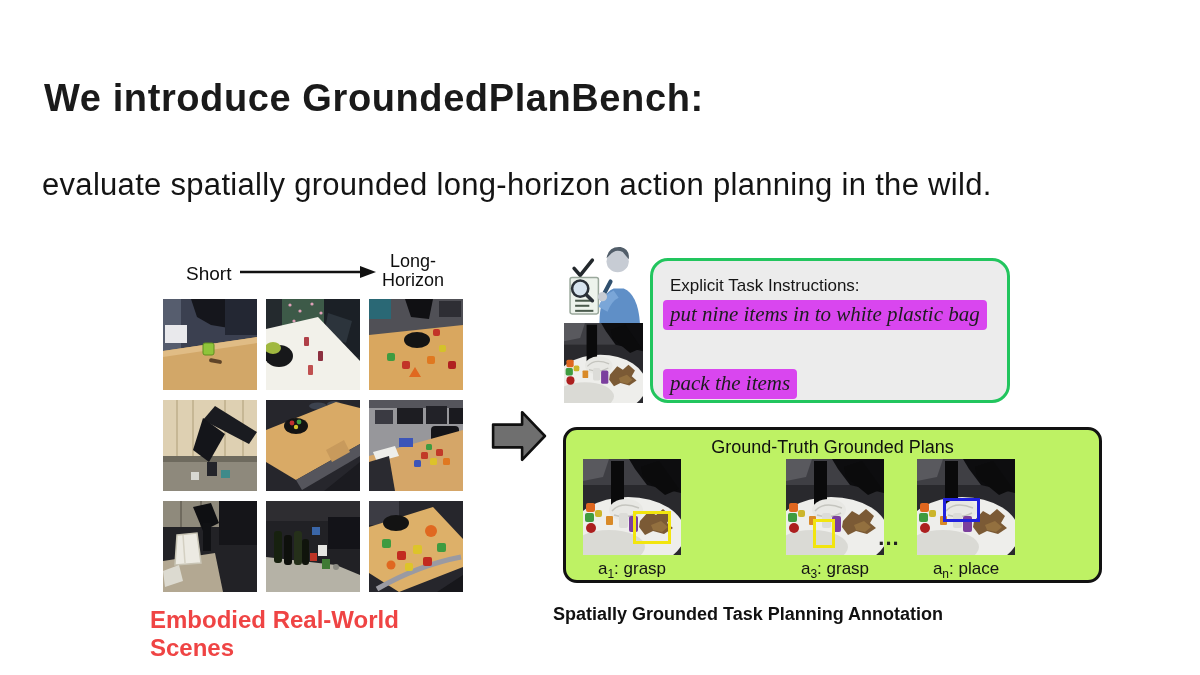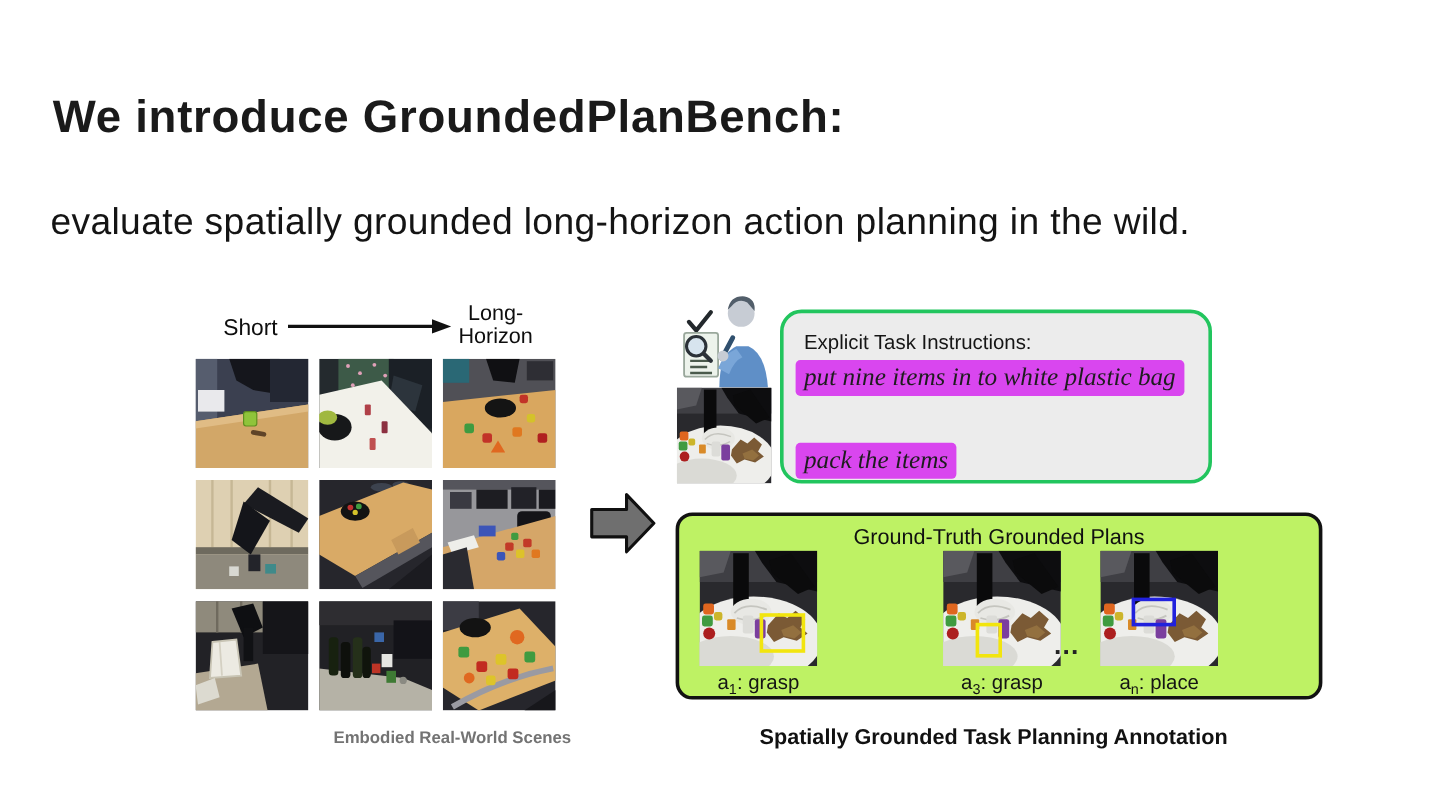--- a/index.html
+++ b/index.html
@@ -13,22 +13,22 @@
 
   
   .axis-short{position:absolute;left:186px;top:263px;font-size:19px;color:#0e0e0e;}
   .axis-arrow{position:absolute;left:240px;top:264px;width:136px;height:16px;}
   .axis-long{position:absolute;left:376px;top:252px;width:74px;text-align:center;
              font-size:18px;line-height:19px;color:#0e0e0e;}
   .scene-grid{position:absolute;left:163px;top:299px;display:grid;
               grid-template-columns:repeat(3,94px);grid-template-rows:repeat(3,91px);
               gap:10px 9px;}
   .scene-grid svg{display:block;width:94px;height:91px;}
-  .left-caption{position:absolute;left:150px;top:606px;width:326px;text-align:right;
-                font-weight:700;font-size:14px;color:#737373;}
+  .left-caption{position:absolute;left:150px;top:606px;width:326px;text-align:left;
+                font-weight:700;font-size:24px;color:#ef4444;}
 
   
   .flow-arrow{position:absolute;left:490px;top:407px;width:58px;height:58px;}
 
   
   .annotator-icon{position:absolute;left:565px;top:244px;width:79px;height:79px;}
   .mini-photo{position:absolute;left:564px;top:323px;width:79px;height:80px;}
   .mini-photo svg{display:block;width:79px;height:80px;}
 
   .instructions-box{position:absolute;left:650px;top:258px;width:360px;height:145px;
@@ -54,21 +54,21 @@
   .bbox[data-color="blue"]{border-color:#2121dd;}
   .bbox[data-color="yellow"]{border-color:#f2e50e;}
   .bbox-1{left:50px;top:52px;width:38px;height:33px;}
   .bbox-2{left:25px;top:39px;width:36px;height:23px;}
   .bbox-3{left:27px;top:60px;width:22px;height:29px;}
   .bbox-4{left:26px;top:39px;width:37px;height:24px;}
   .plan-step figcaption{margin-top:4px;text-align:center;font-size:17px;color:#141414;}
   .plan-step sub{font-size:12px;}
   .plans-ellipsis{position:absolute;left:306px;top:95px;width:34px;text-align:center;
         font-size:22px;font-weight:700;letter-spacing:1px;color:#222;}
-  .right-caption{position:absolute;left:553px;top:604px;width:470px;text-align:right;
+  .right-caption{position:absolute;left:553px;top:604px;width:470px;text-align:left;
         font-weight:700;font-size:18px;color:#111;}
 </style>
 </head>
 <body>
 
 <div class="stage">
 
   <svg width="0" height="0" style="position:absolute" aria-hidden="true">
     <symbol id="plan-scene" viewBox="0 0 98 96" preserveAspectRatio="none">
       <rect width="98" height="96" fill="#29292d"></rect>

